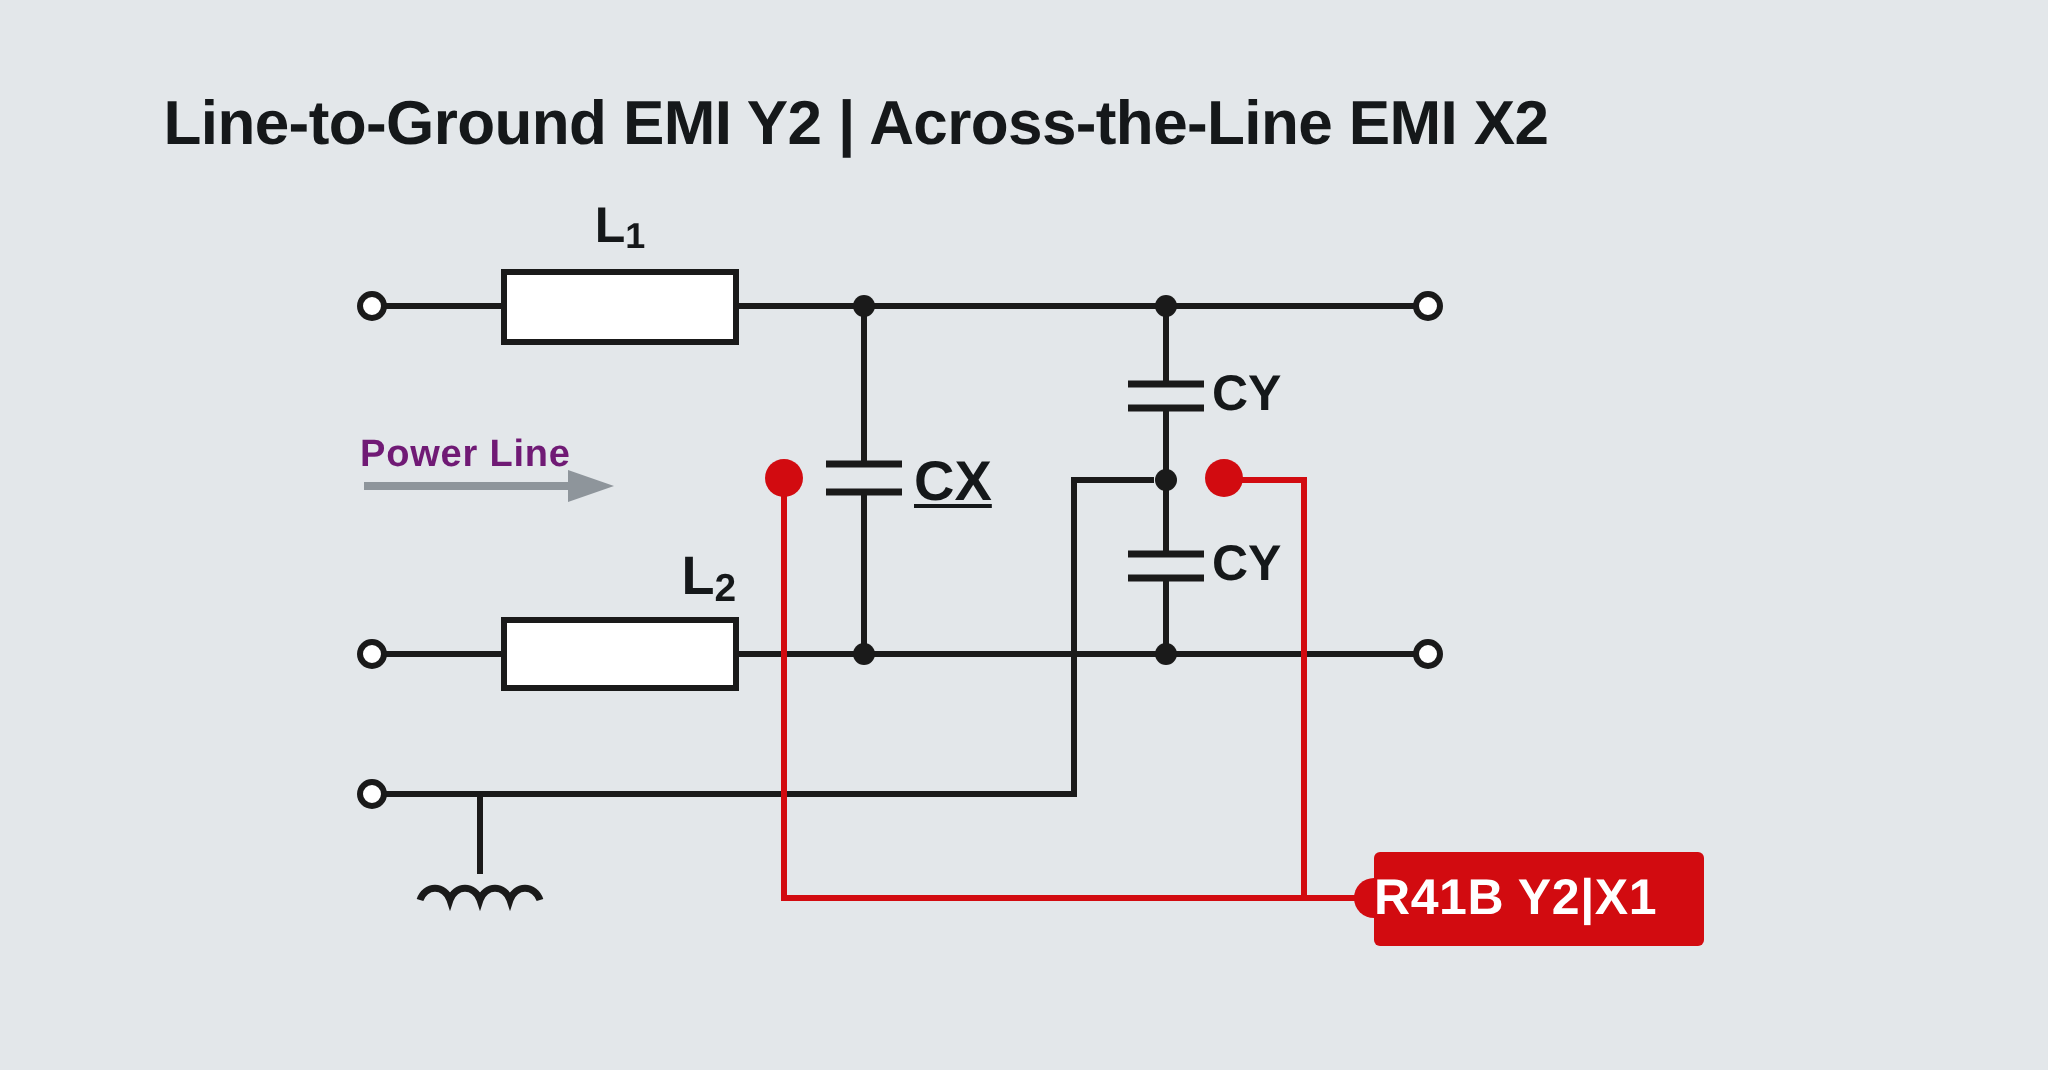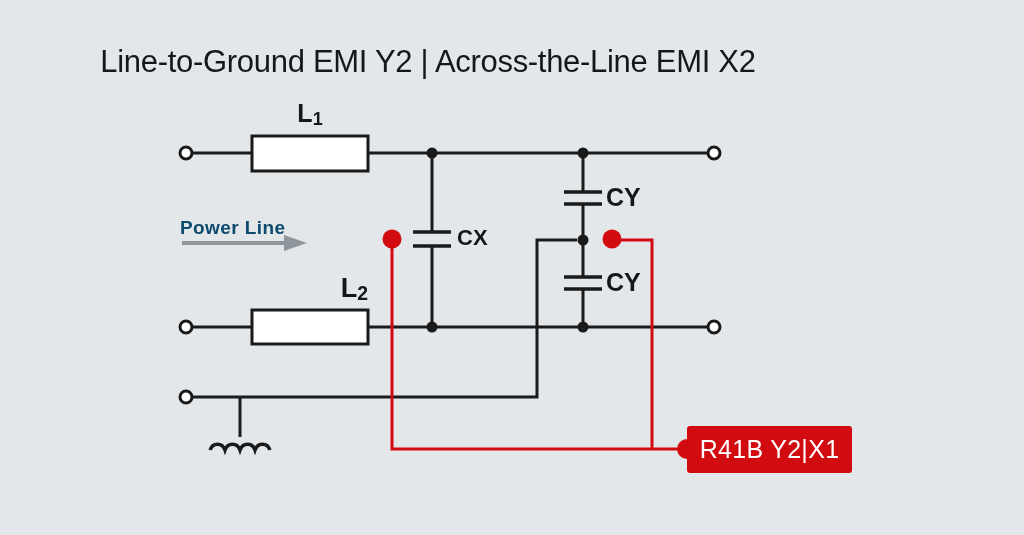--- a/index.html
+++ b/index.html
@@ -9,55 +9,55 @@
     width:1024px;height:535px;
     background:#e3e7ea;
     overflow:hidden;
   }
   .title{
     position:absolute;
     left:0; top:44px; width:856px;
     margin:0;
     text-align:center;
     font-size:31px;
-    font-weight:400;
+    font-weight:700;
     letter-spacing:-0.3px;
     color:#15181a;
   }
   .circuit-svg{position:absolute; left:0; top:0;}
   .lbl{
     position:absolute;
     color:#15181a;
     font-weight:700;
     white-space:nowrap;
   }
   .lbl sub{font-size:0.72em; vertical-align:-0.18em;}
   .lbl-l1{left:252px; top:99px; width:116px; text-align:center; font-size:25px;}
   .lbl-l2{left:252px; top:273px; width:116px; text-align:right; font-size:27px;}
-  .lbl-cx{left:457px; top:225px; font-size:22px;}
+  .lbl-cx{left:457px; top:225px; font-size:28px;text-decoration:underline;}
   .lbl-cy-top{left:606px; top:183px; font-size:25px;}
   .lbl-cy-bottom{left:606px; top:268px; font-size:25px;}
   .lbl-powerline{
     left:180px; top:217px;
     font-size:19px;
     font-weight:700;
-    color:#0c4a6e;
+    color:#701a75;
     letter-spacing:0.4px;
   }
   .badge{
     position:absolute;
     left:687px; top:426px;
     width:165px; height:47px;
     background:#d20b10;
     border-radius:3px;
     color:#ffffff;
     font-size:25px;
-    font-weight:400;
+    font-weight:700;
     letter-spacing:0.3px;
-    text-align:center;
+    text-align:left;
     line-height:47px;
     white-space:nowrap;
   }
 </style>
 </head>
 <body>
 
 <div class="canvas">
 
   <h1 class="title">Line-to-Ground EMI Y2 | Across-the-Line EMI X2</h1>

